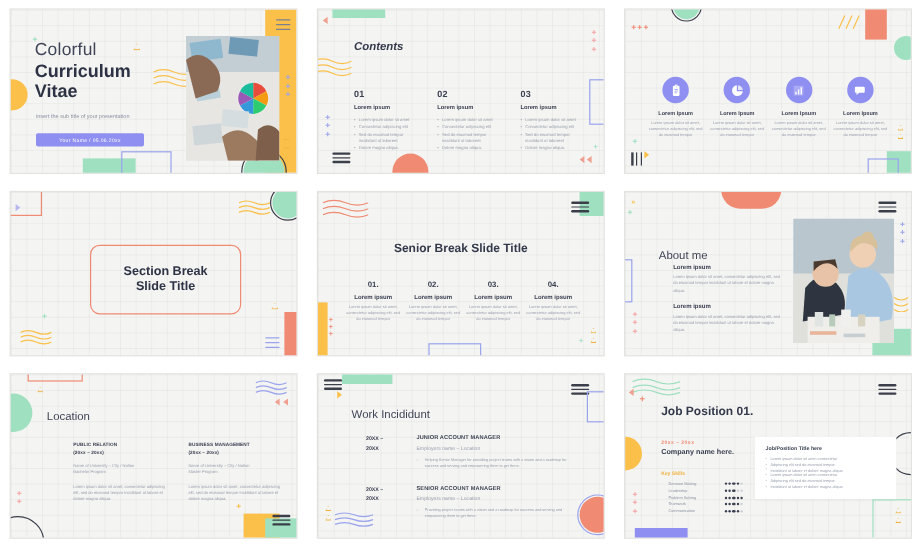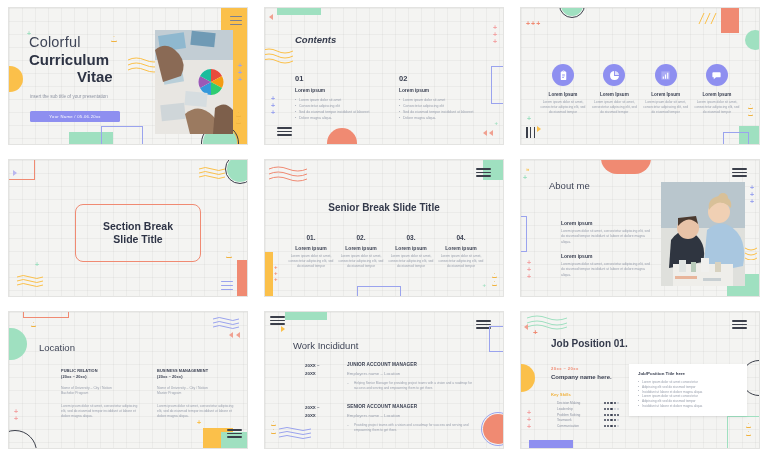--- a/index.html
+++ b/index.html
@@ -32,21 +32,21 @@
   .tri.o{width:6px;height:6px;border:1px solid #f0b23f;background:transparent;
          clip-path:polygon(50% 0,100% 100%,0 100%);}
   svg.wave{display:block;}
   
   .s-title{color:#343a4b;font-weight:700;}
   
   .s1-band{position:absolute;right:0;top:0;width:26px;height:100%;background:#fbc04a;}
   .s1-h{position:absolute;left:20px;top:26px;width:120px;}
   .s1-h .l1{font-size:14.5px;color:#3f4557;font-weight:400;letter-spacing:.2px;line-height:1.15;}
   .s1-h .l2{font-size:15px;color:#2d3344;font-weight:700;line-height:1.15;}
-  .s1-h .l3{font-size:15px;color:#2d3344;font-weight:700;line-height:1.15;margin-left:48px;}
+  .s1-h .l3{font-size:15px;color:#2d3344;font-weight:700;line-height:1.15;}
   .s1-sub{position:absolute;left:21px;top:86px;width:95px;font-size:4.6px;line-height:1.5;color:#8d93a1;}
   .s1-btn{position:absolute;left:21px;top:103px;width:90px;height:11px;background:#8e8ff0;
     border-radius:1.5px;display:flex;align-items:center;justify-content:center;
     font-size:4.2px;color:#ffffff;letter-spacing:.3px;}
   .s1-photo{position:absolute;left:146px;top:22px;width:78px;height:104px;overflow:hidden;}
   
   .s2-title{position:absolute;left:30px;top:26px;font-size:9.5px;font-style:italic;}
   .cols3{position:absolute;left:30px;top:66px;right:14px;display:flex;gap:14px;}
   .cols3 .col{flex:1;}
   .num{font-size:7.5px;font-weight:700;color:#3b4152;letter-spacing:.2px;}
@@ -69,21 +69,21 @@
     border-radius:8px;display:flex;align-items:center;justify-content:center;text-align:center;}
   .s4-box div{font-size:10.5px;font-weight:700;color:#2e3446;line-height:1.28;}
   
   .s5-title{position:absolute;top:42px;left:0;right:0;text-align:center;font-size:10px;}
   .s5-row{position:absolute;top:74px;left:22px;right:18px;display:flex;justify-content:space-between;}
   .s5-item{width:48px;text-align:center;}
   .s5-num{font-size:6.5px;font-weight:700;color:#3b4152;}
   .s5-sub{font-size:5px;font-weight:700;color:#3b4152;margin-top:4px;}
   .s5-txt{font-size:3.3px;line-height:1.55;color:#9aa0ad;margin-top:3px;}
   
-  .s6-title{position:absolute;left:28px;top:20px;font-size:9.5px;font-weight:400;color:#3f4557;}
+  .s6-title{position:absolute;left:28px;top:48px;font-size:9.5px;font-weight:400;color:#3f4557;}
   .s6-blk{position:absolute;left:40px;width:92px;}
   .s6-h{font-size:5px;font-weight:700;color:#3b4152;}
   .s6-p{font-size:3.4px;line-height:1.55;color:#9aa0ad;margin-top:3px;}
   .s6-photo{position:absolute;left:140px;top:22px;width:84px;height:104px;overflow:hidden;}
   
   .s7-title{position:absolute;left:30px;top:30px;font-size:9.5px;font-weight:400;color:#3f4557;}
   .s7-col{position:absolute;top:56px;width:80px;}
   .s7-h{font-size:3.9px;font-weight:700;color:#3b4152;line-height:1.45;letter-spacing:.1px;}
   .s7-m{font-size:3.4px;line-height:1.5;color:#9aa0ad;margin-top:7px;}
   .s7-p{font-size:3.4px;line-height:1.55;color:#9aa0ad;margin-top:7px;}
@@ -225,20 +225,30 @@
         <div class="col">
           <div class="num">02</div>
           <div class="sub">Lorem ipsum</div>
           <ul class="bul">
             <li>Lorem ipsum dolor sit amet</li>
             <li>Consectetur adipiscing elit</li>
             <li>Sed do eiusmod tempor incididunt ut laboreet</li>
             <li>Dolore magna aliqua.</li>
           </ul>
         </div>
+        <div class="col">
+          <div class="num">03</div>
+          <div class="sub">Lorem ipsum</div>
+          <ul class="bul">
+            <li>Lorem ipsum dolor sit amet</li>
+            <li>Consectetur adipiscing elit</li>
+            <li>Sed do eiusmod tempor incididunt ut laboreet</li>
+            <li>Dolore magna aliqua.</li>
+          </ul>
+        </div>
       </div>
     </div>
   </div>
 
   <div class="cell">
     <div class="slide">
       <div class="deco circ" style="left:40px;top:-14px;width:22px;height:22px;background:#9fe0c0;"></div>
       <div class="deco ring" style="left:38px;top:-16px;width:26px;height:26px;"></div>
       <div class="deco" style="left:5px;top:12px;color:#f08a72;font-size:7px;font-weight:700;letter-spacing:1px;">+++</div>
       <div class="deco" style="right:20px;top:-1px;width:18px;height:26px;background:#f08a72;"></div>

